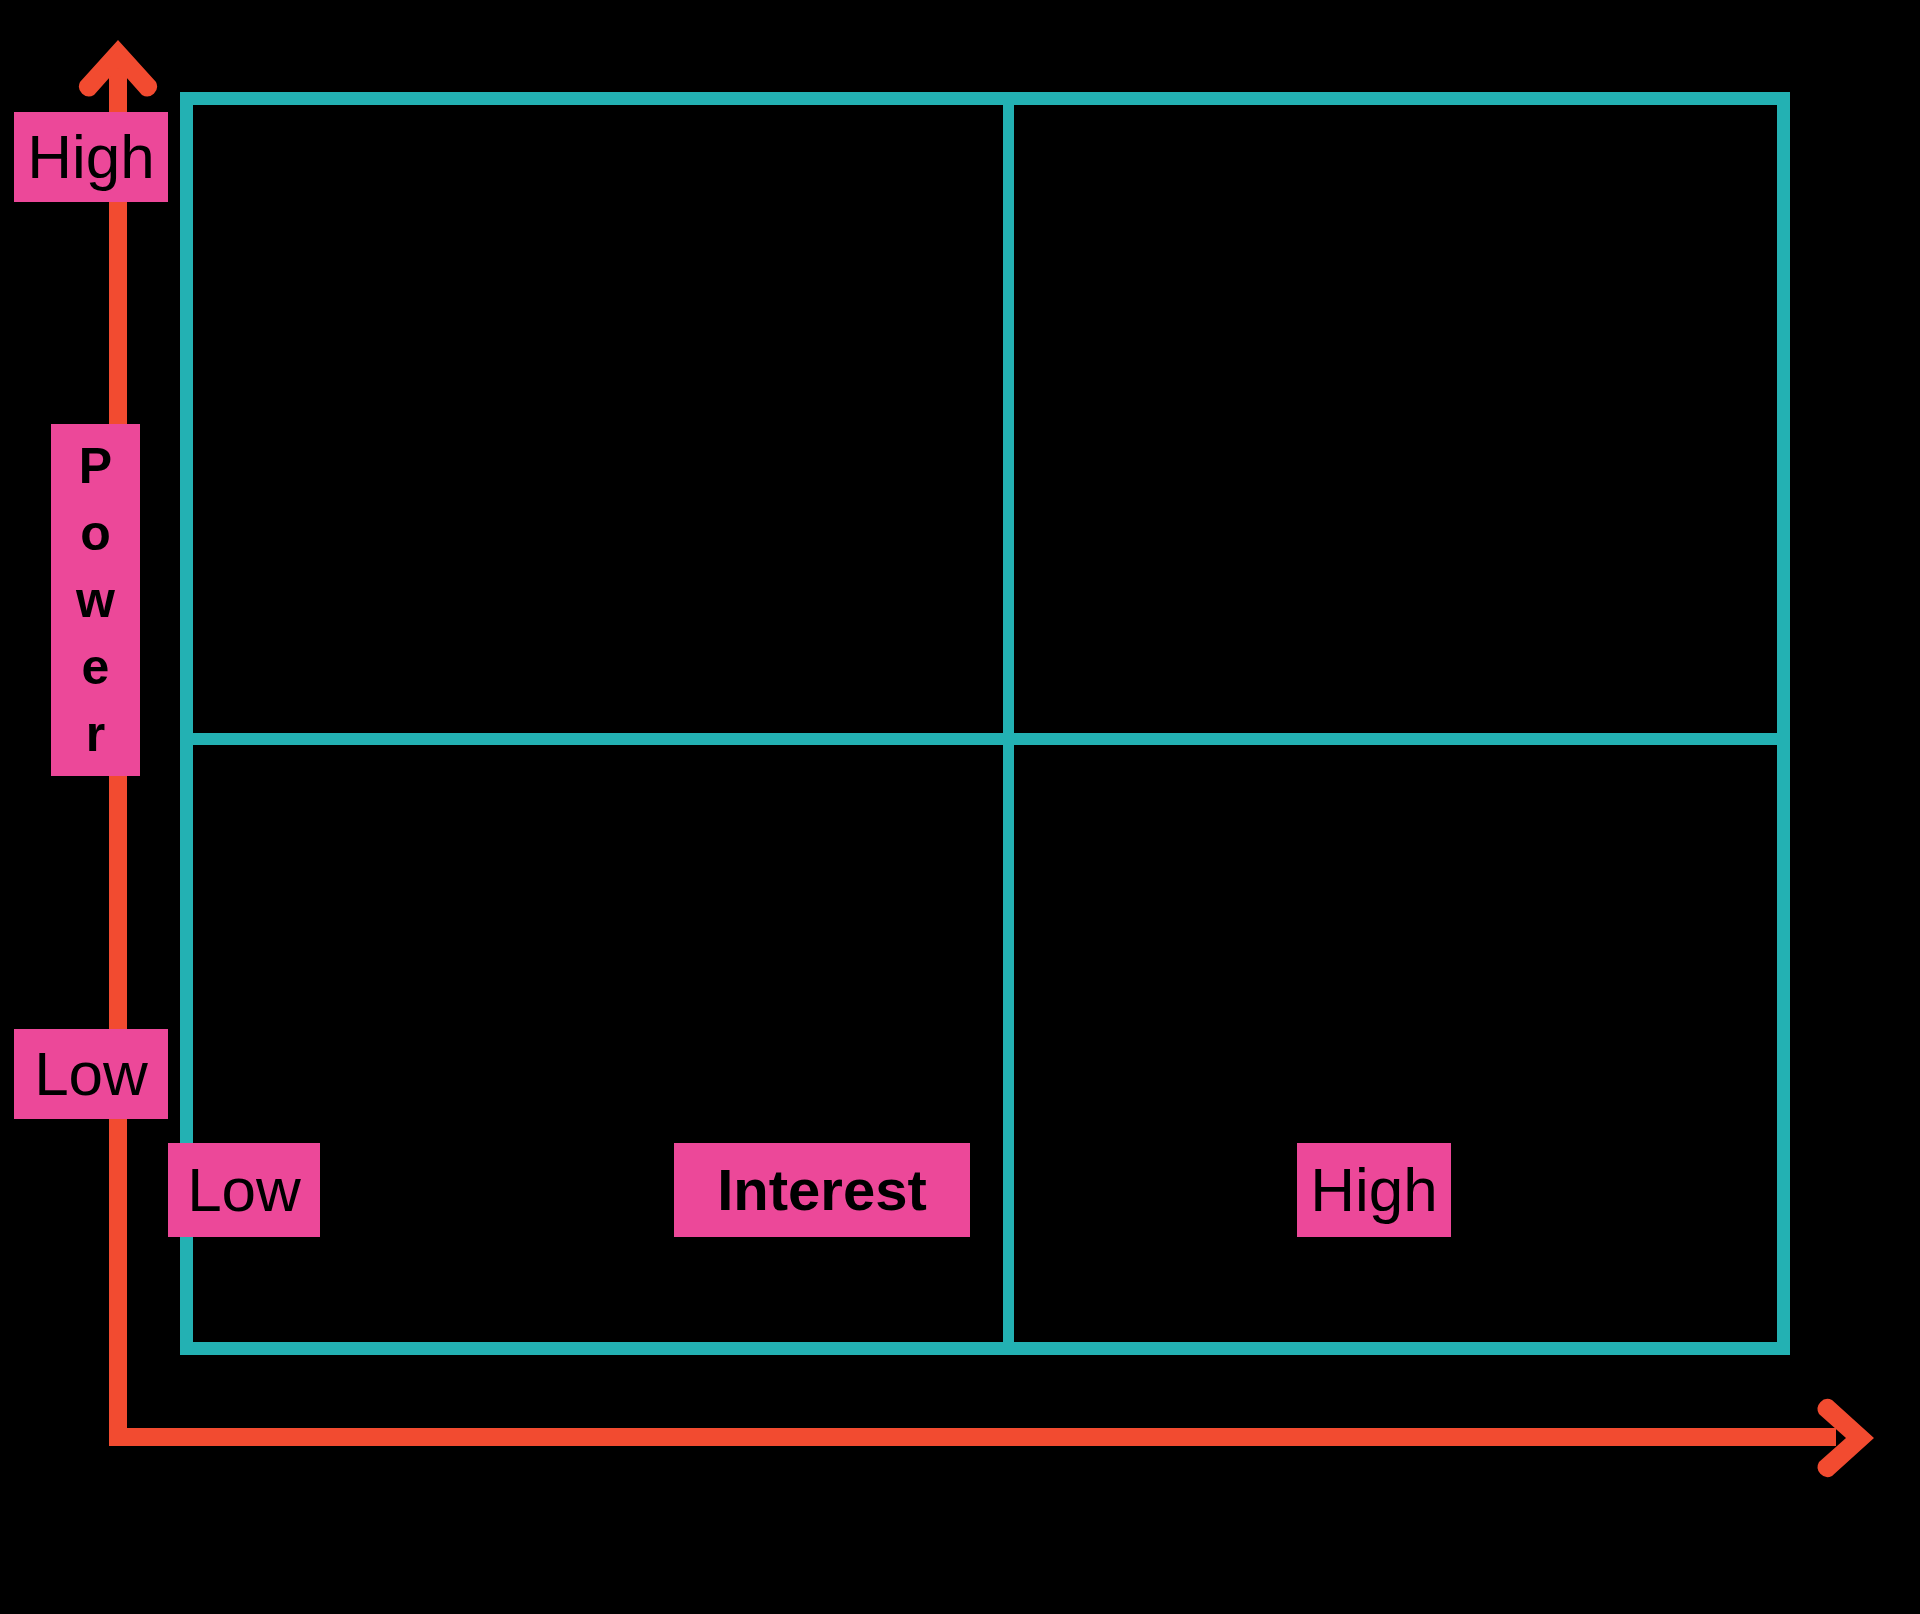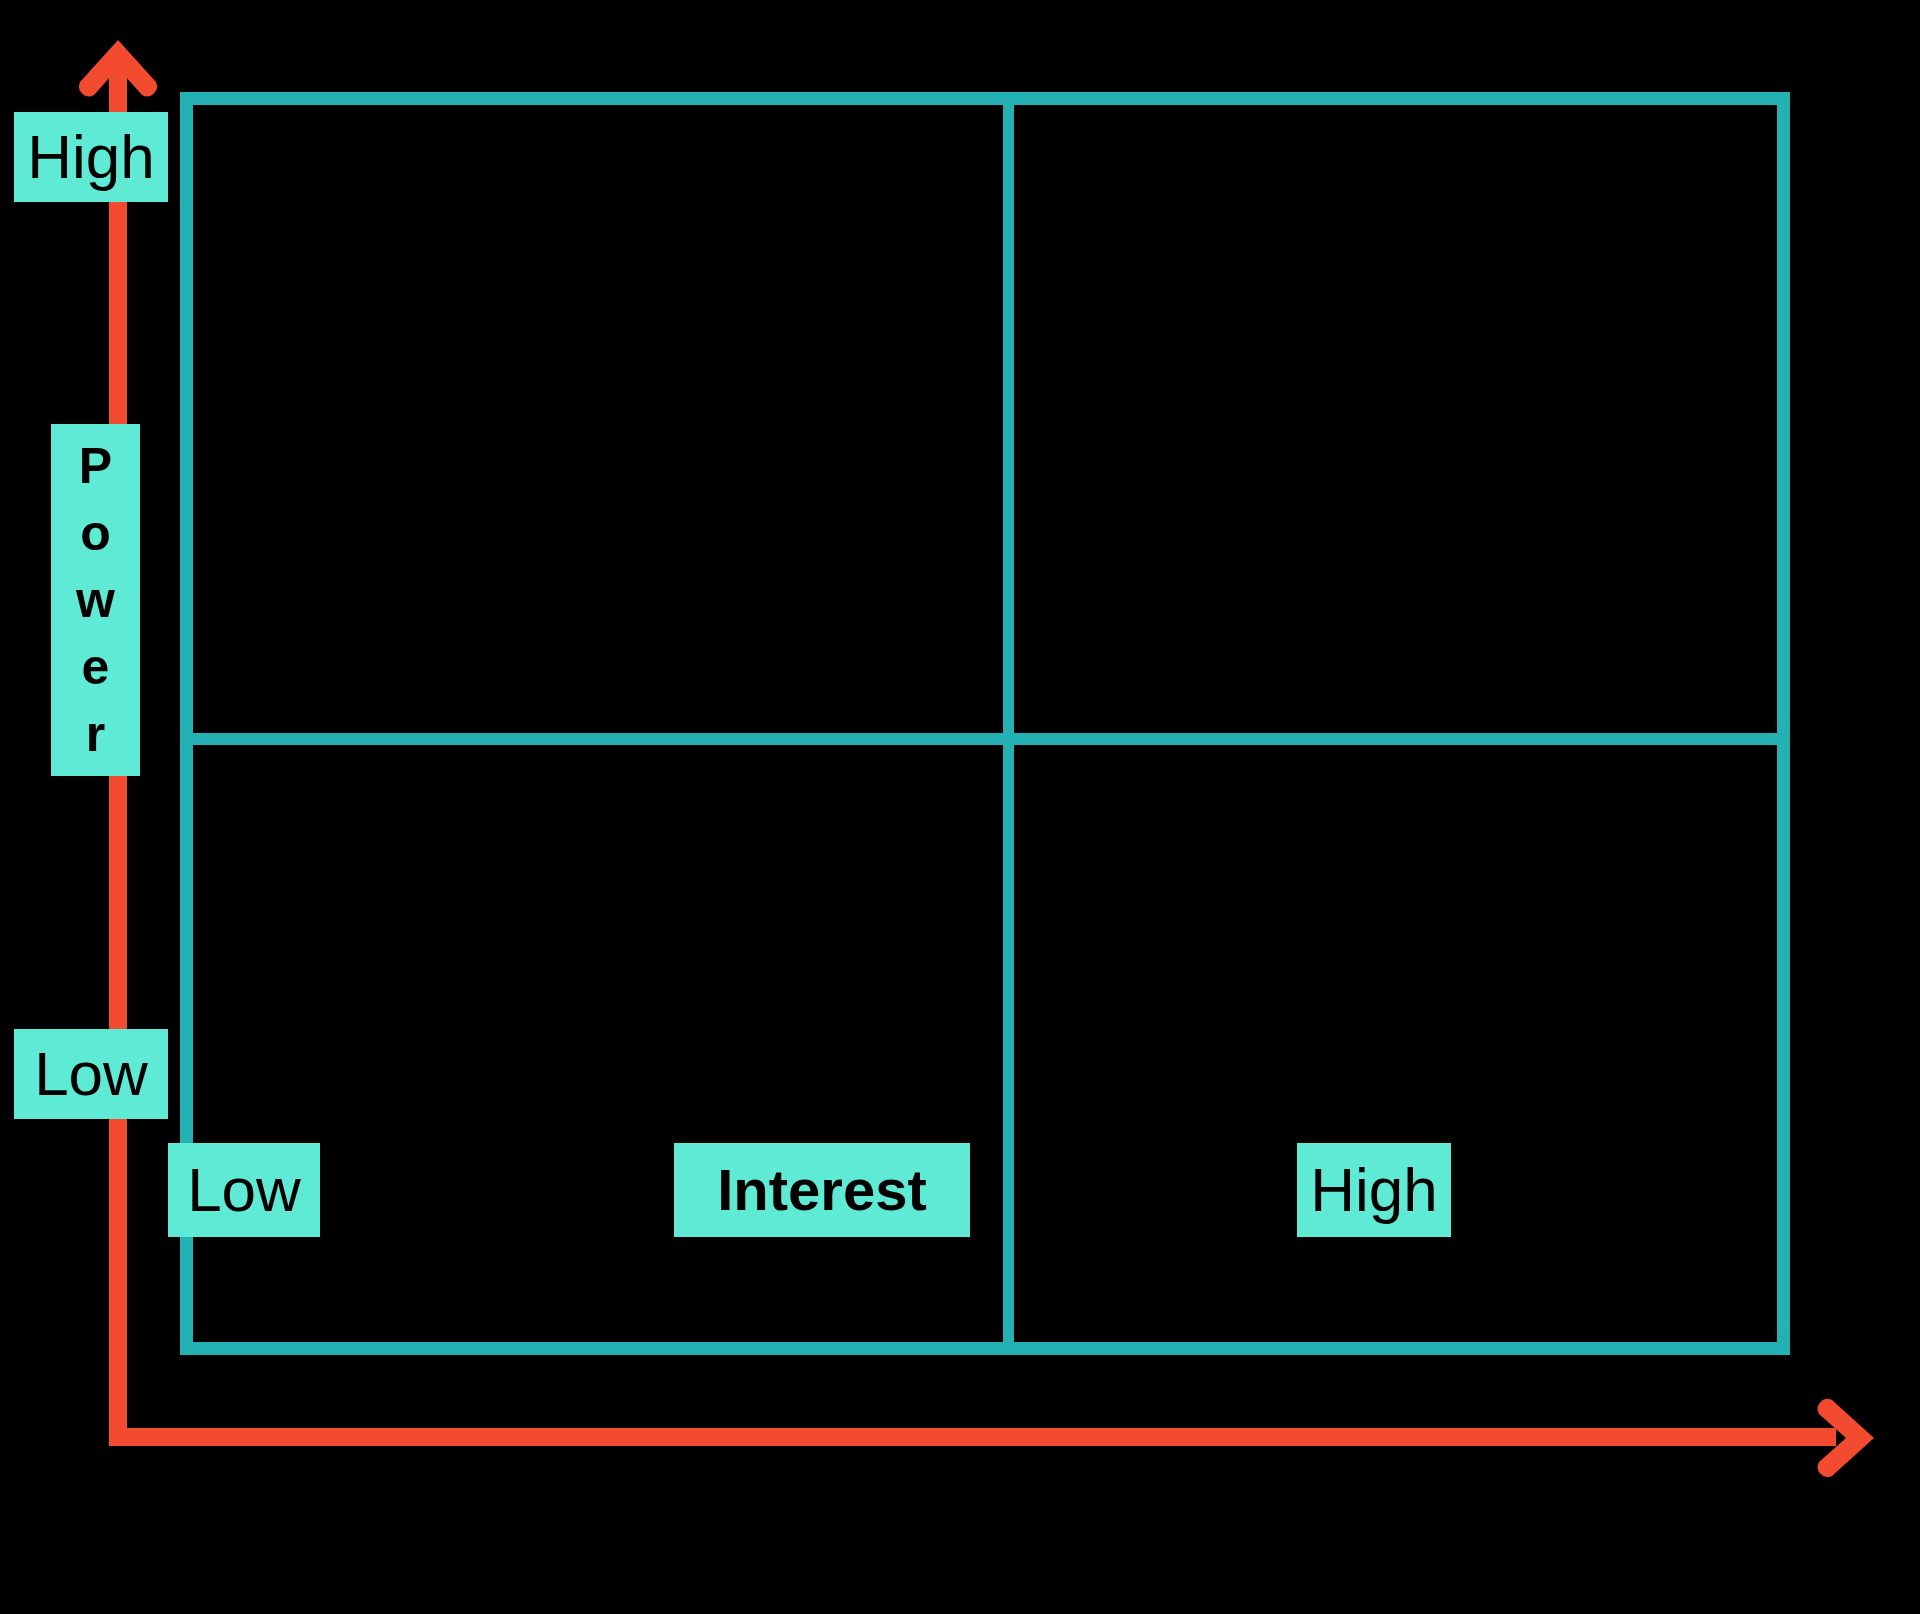--- a/index.html
+++ b/index.html
@@ -86,21 +86,21 @@
     position: absolute;
     left: 1814px;
     top: 1396px;
     width: 62px;
     height: 84px;
   }
 
   
   .chip {
     position: absolute;
-    background: #5eead4;
+    background: #ec4899;
     color: #000000;
     display: flex;
     align-items: center;
     justify-content: center;
     line-height: 1;
     white-space: nowrap;
   }
   .chip-high-y {
     left: 14px;
     top: 112px;

